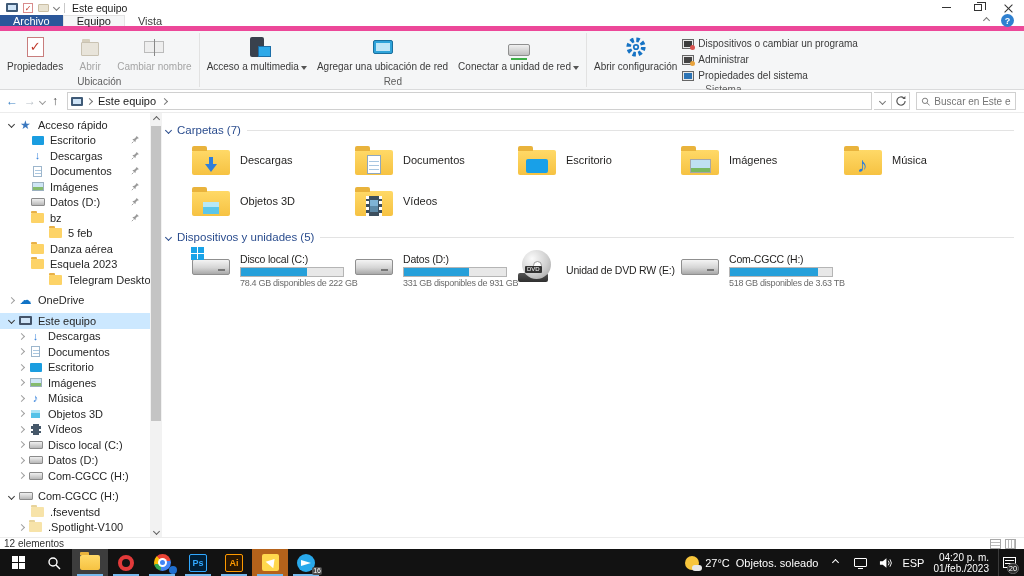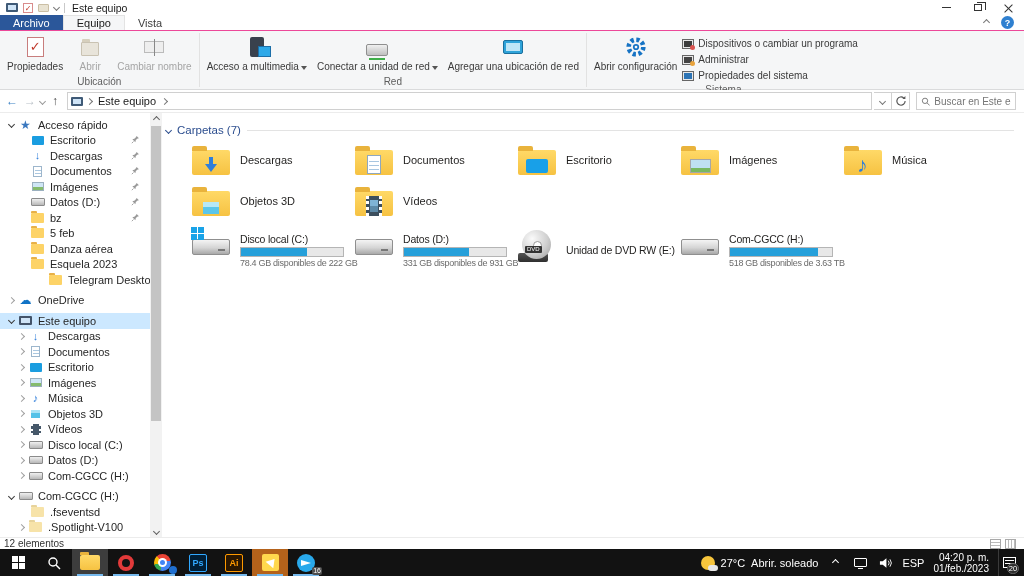--- a/index.html
+++ b/index.html
@@ -17,21 +17,21 @@
 .wcontrols{margin-left:auto;display:flex;height:15px}
 .wc{width:31px;display:flex;align-items:center;justify-content:center}
 .wc-min i{display:block;width:9px;height:1px;background:#333}
 .wc-rest i{display:block;width:8px;height:7px;border:1px solid #333;position:relative}
 .wc-rest i::before{content:"";position:absolute;top:-3px;left:2px;width:8px;height:7px;border:1px solid #333;border-left:none;border-bottom:none}
 .wc-close i{position:relative;width:9px;height:9px}
 .wc-close i::before,.wc-close i::after{content:"";position:absolute;left:4px;top:0;width:1px;height:11px;background:#333}
 .wc-close i::before{transform:rotate(45deg)}.wc-close i::after{transform:rotate(-45deg)}
 
 
-.tabsrow{position:absolute;top:15px;left:0;right:0;height:16px;background:#fff;display:flex;align-items:stretch;border-bottom:1px solid #ec4899}
+.tabsrow{position:absolute;top:15px;left:0;right:0;height:16px;background:#fff;display:flex;align-items:stretch;border-bottom:5px solid #ec4899}
 .tab{font-size:11px;padding:1px 13px;display:flex;align-items:center;color:#3d3d3d}
 .tab-file{background:#2b579a;color:#fff}
 .tab-active{background:#f5f6f7;border:1px solid #e3e3e3;border-bottom:none;color:#1a1a1a}
 .tabs-right{margin-left:auto;display:flex;align-items:center;gap:12px;padding-right:10px}
 .cv{display:inline-block;width:5px;height:5px;border-right:1px solid #777;border-bottom:1px solid #777}
 .cv-up{transform:rotate(-135deg)}
 .helpc{width:13px;height:13px;border-radius:50%;background:#2f80d0;color:#fff;font-size:9px;font-weight:bold;display:flex;align-items:center;justify-content:center}
 
 
 .ribbon{position:absolute;top:31px;left:0;right:0;height:59px;background:#f5f6f7;border-bottom:1px solid #dadbdc;display:flex}
@@ -252,29 +252,29 @@
     <div class="rgroup">
       <div class="rgrow">
         <div class="rbtn">
           <span class="ric">
               <span class="ic-media"></span>
             </span>
           <span><span>Acceso a multimedia</span><span class="caret"></span></span>
         </div>
         <div class="rbtn">
           <span class="ric">
-              <span class="ic-netdrive"></span>
-            </span>
-          <span><span>Conectar a unidad de red</span><span class="caret"></span></span>
+              <span class="ic-netloc"></span>
+            </span>
+          <span>Agregar una ubicación de red</span>
         </div>
         <div class="rbtn">
           <span class="ric">
-              <span class="ic-netloc"></span>
-            </span>
-          <span>Agregar una ubicación de red</span>
+              <span class="ic-netdrive"></span>
+            </span>
+          <span><span>Conectar a unidad de red</span><span class="caret"></span></span>
         </div>
       </div>
       <div class="rglabel">Red</div>
     </div>
     <div class="rsep"></div>
     <div class="rgroup">
       <div class="rgrow">
         <div class="rbtn">
           <span class="ric">
             <svg width="22" height="22" viewBox="0 0 24 24">
@@ -398,21 +398,21 @@
       <div class="trow" style="padding-left:30px">
         <span class="tico">
             <span class="m-fold"></span>
           </span>
         <span class="tlabel">bz</span>
         <span class="pin"><svg width="9" height="9" viewBox="0 0 10 10">
               <path d="M6.3 1.2l2.5 2.5-2 .6-1.5 1.5-.5 2.2-3.3-3.3 2.2-.5L5.2 2.7z" fill="#9a9a9a"></path>
               <path d="M2.8 7.2L.9 9.1" stroke="#9a9a9a" stroke-width="1"></path>
             </svg></span>
       </div>
-      <div class="trow" style="padding-left:30px">
+      <div class="trow" style="padding-left:48px">
         <span class="tico">
             <span class="m-fold"></span>
           </span>
         <span class="tlabel">5 feb</span>
       </div>
       <div class="trow" style="padding-left:30px">
         <span class="tico">
             <span class="m-fold"></span>
           </span>
         <span class="tlabel">Danza aérea</span>
@@ -621,20 +621,25 @@
         </div>
         <div class="tile">
           <span class="tico40">
               <span class="f40"></span>
               <span class="ov ov-film"></span>
             </span>
           <span class="tlbl">Vídeos</span>
         </div>
       </div>
 
+      <div class="shead">
+        <span class="cv" style="transform:rotate(45deg);border-color:#2b4d8e"></span>
+        <span class="txt">Dispositivos y unidades (5)</span>
+        <span class="rule"></span>
+      </div>
       <div class="tiles">
         <div class="dtile">
           <span class="d40w">
               <span class="winlogo">
                 <i></i>
                 <i></i>
                 <i></i>
                 <i></i>
               </span>
               <span class="d40"></span>
@@ -729,21 +734,21 @@
       </div>
     <div class="tcell run">
         <span class="tg"></span>
         <span class="tgbadge">16</span>
       </div>
 
     <div class="tray">
       <span class="weather">
         <span class="sun"></span>
         <span>27°C</span>
-        <span>Abrir. soleado</span>
+        <span>Objetos. soleado</span>
       </span>
       <span class="trico">
           <span class="cv cv-up" style="border-color:#fff"></span>
         </span>
       <span class="trico">
           <span class="net"></span>
         </span>
       <span class="trico">
         <svg width="13" height="12" viewBox="0 0 14 12">
           <path d="M1 4h3l4-3v10L4 8H1z" fill="#fff"></path>

